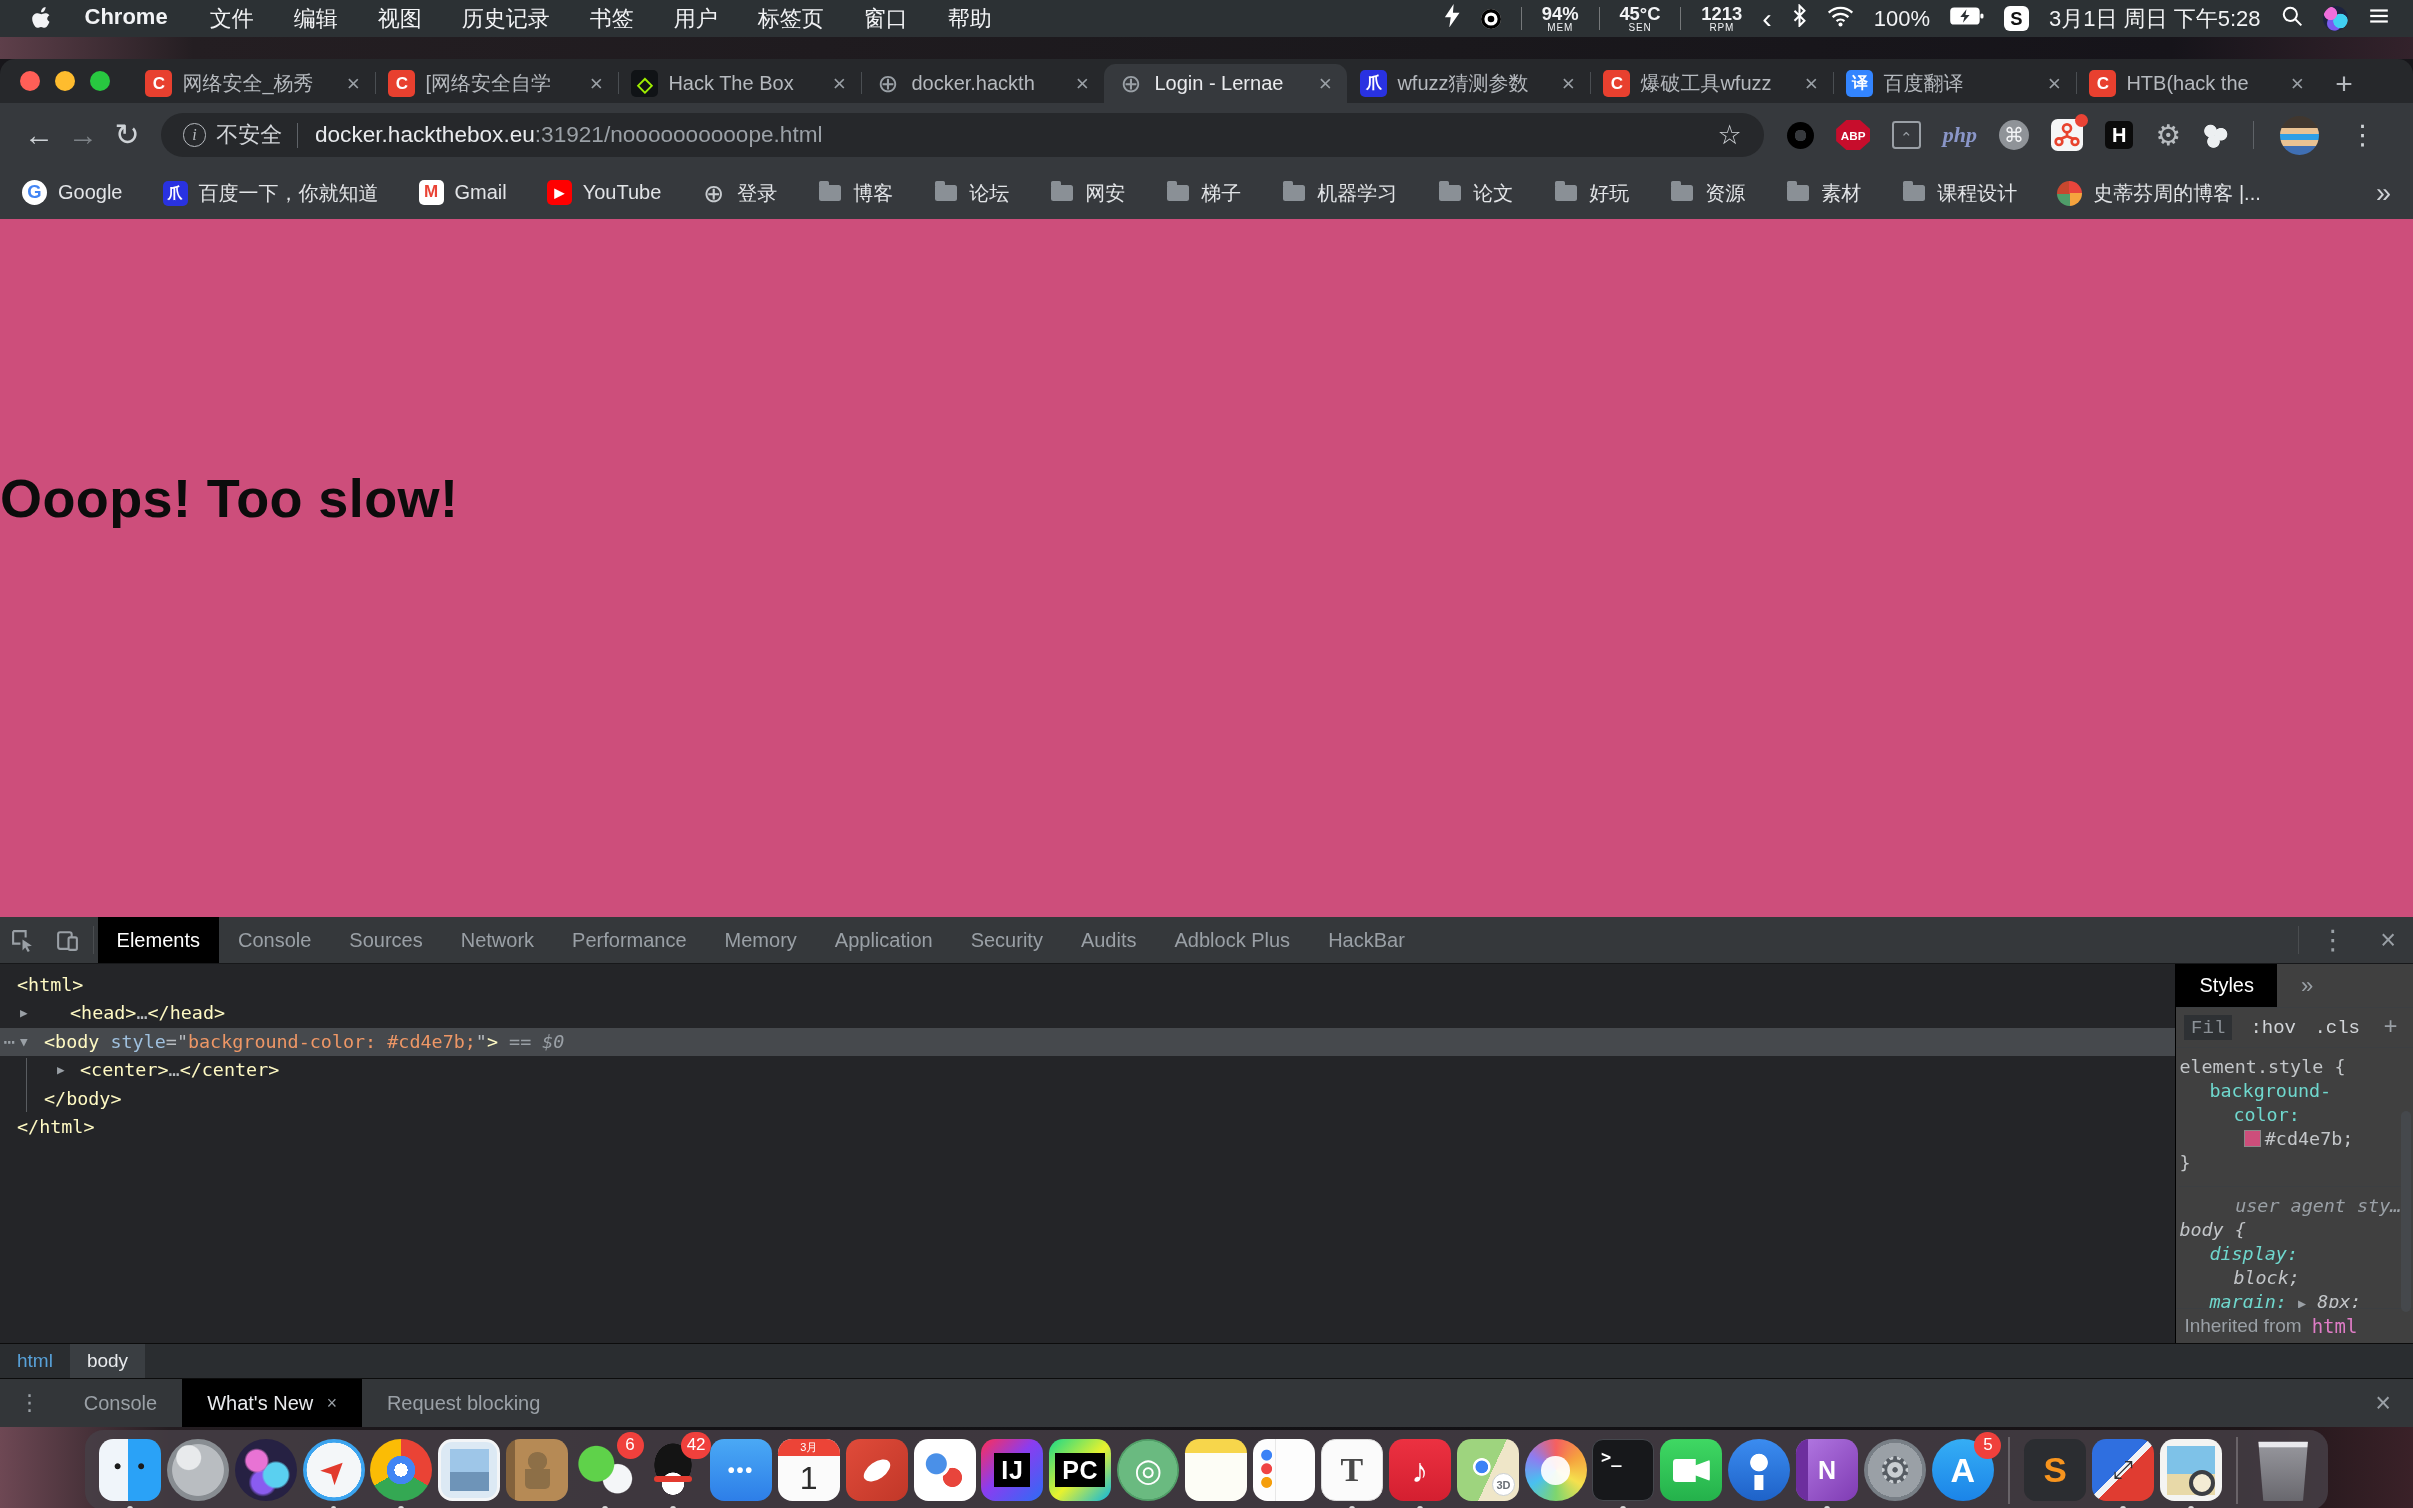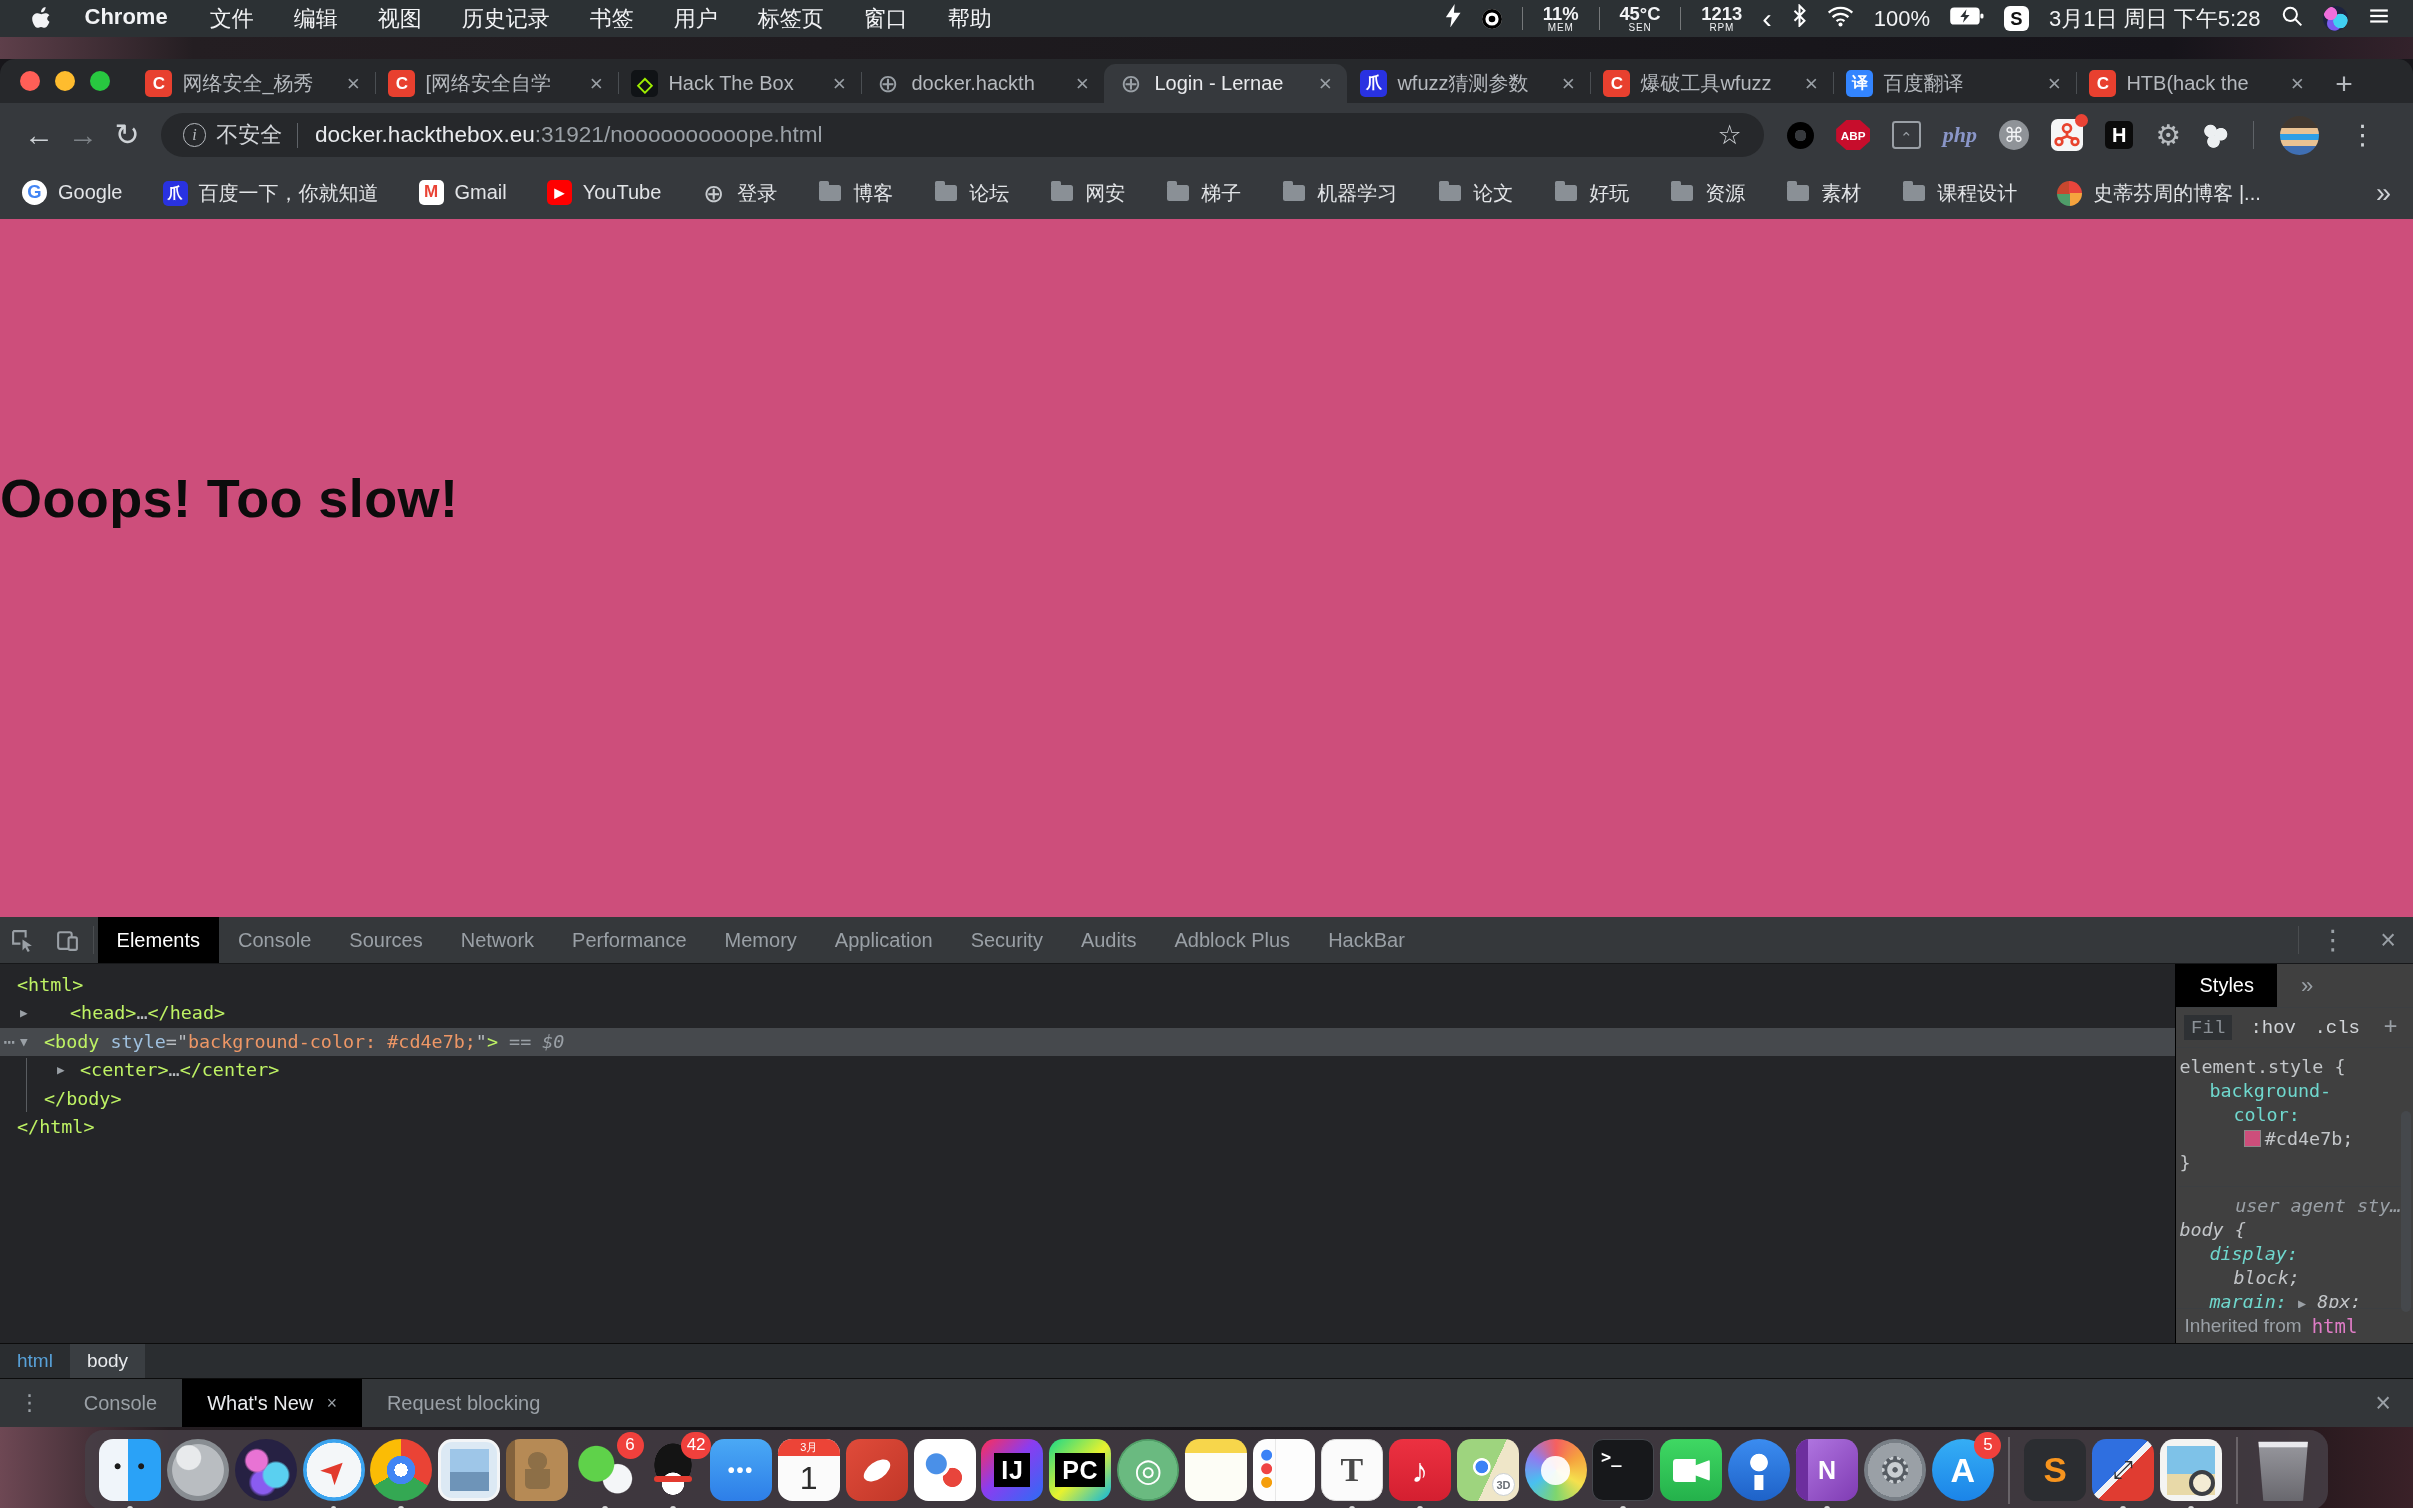--- a/index.html
+++ b/index.html
@@ -96,21 +96,21 @@
   .dtab.active{background:#000;color:#fff}
   .dtbar .flex1{flex:1}
   .dtkebab,.dtclose{color:#9aa0a6;font-size:27px;padding:0 17px}
 
   .dtmain{display:flex;height:379px}
   .tree{flex:1;padding-top:6.7px;font-family:"DejaVu Sans Mono",monospace;font-size:18.4px;position:relative;overflow:hidden}
   .trow{height:28.5px;line-height:28.5px;white-space:pre;position:relative;color:#c8cbce}
   .trow.sel{background:#46494d}
   .gut{position:absolute;left:3.4px;top:0;color:#9aa0a6;letter-spacing:-2.5px}
   .arr{position:absolute;top:0;color:#9aa0a6;font-size:12.6px}
-  .tag{color:#bef264}.attr{color:#9fc0de}.val{color:#ee9766}.pun{color:#b8bcc0}
+  .tag{color:#fef9c3}.attr{color:#9fc0de}.val{color:#ee9766}.pun{color:#b8bcc0}
   .dim{color:#9aa0a6;font-style:italic}
   .tguide{position:absolute;left:26px;top:94px;width:0.8px;height:54px;background:#5a5d61}
 
   .styles{width:238px;border-left:0.8px solid #000;display:flex;flex-direction:column;background:#404040;position:relative}
   .sttabs{height:44px;display:flex;align-items:center;border-bottom:0.8px solid #3c3f42;flex:none}
   .sttab{background:#000;color:#fff;height:100%;display:flex;align-items:center;padding:0 23.5px;font-size:20px}
   .stmore{color:#9aa0a6;margin-left:23.5px;font-size:22px}
   .stfilter{height:40px;display:flex;align-items:center;gap:18.4px;padding:0 8.4px;border-bottom:0.8px solid #3c3f42;font-family:Liberation Mono, monospace;font-size:19px;color:#d2d5d9;flex:none}
   .stfil{background:#2e3134;color:#8a9096;padding:1.7px 6.7px}
   .stplus{color:#9aa0a6;font-size:23.5px;margin-left:5px}
@@ -227,21 +227,21 @@
     </span>
   <div class="mb-right">
     <span>
       <svg width="18.4" height="23.5" viewBox="0 0 12 16">
           <polygon points="7,0 1,9 5,9 4,16 11,6 6.5,6" fill="#fff"></polygon>
         </svg>
     </span>
     <span class="ring"></span>
     <span class="vsep"></span>
     <span class="stat">
-      <span class="v">11%</span>
+      <span class="v">94%</span>
       <span class="l">MEM</span>
     </span>
     <span class="vsep"></span>
     <span class="stat">
       <span class="v">45°C</span>
       <span class="l">SEN</span>
     </span>
     <span class="vsep"></span>
     <span class="stat">
       <span class="v">1213</span>

